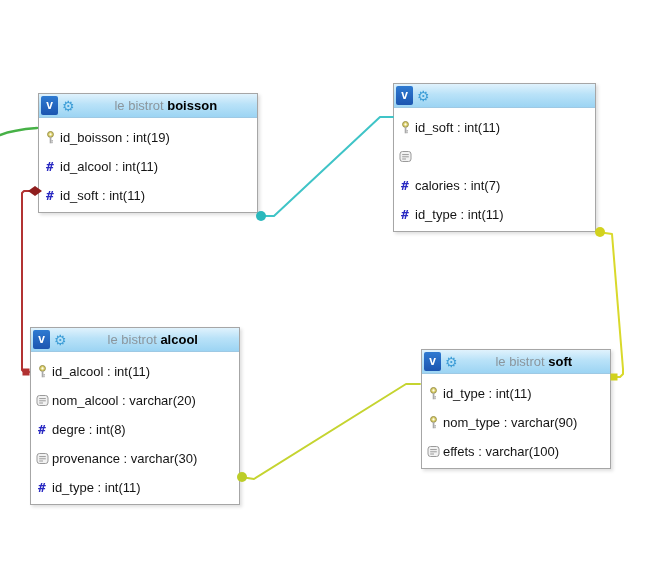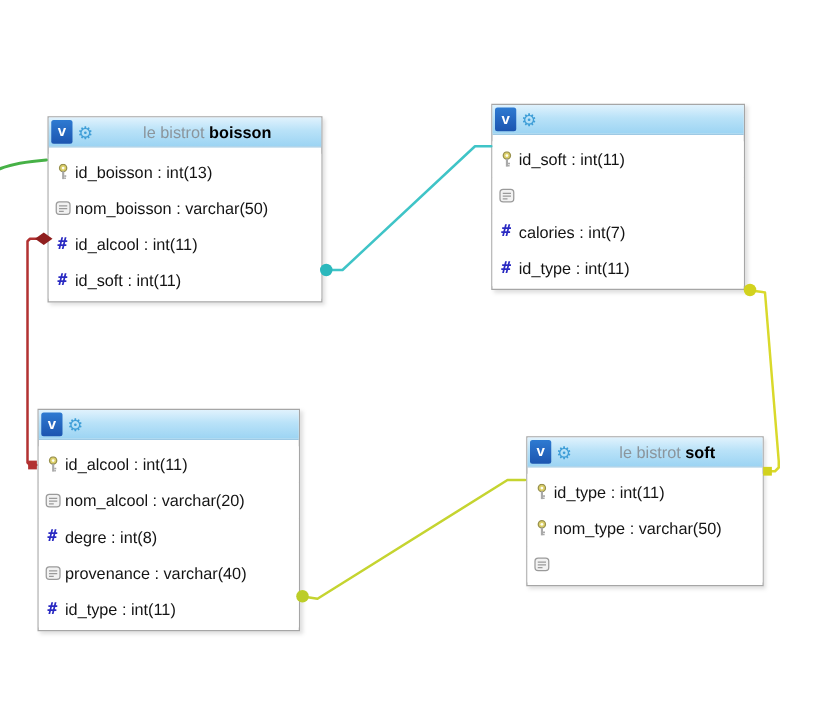--- a/index.html
+++ b/index.html
@@ -81,34 +81,23 @@
   <div class="frow">
     <span class="ficon">
   <svg width="13" height="13" viewBox="0 0 13 13">
     <circle cx="6.5" cy="3.4" r="2.9" fill="#ddd06a" stroke="#97904d" stroke-width="1"></circle>
     <circle cx="6.5" cy="3.4" r="1.1" fill="#fdfdf2"></circle>
     <rect x="5.7" y="6" width="1.7" height="6.3" fill="#a9a9a9"></rect>
     <rect x="7.4" y="9.2" width="1.6" height="1.3" fill="#a9a9a9"></rect>
     <rect x="7.4" y="11" width="1.3" height="1.2" fill="#a9a9a9"></rect>
   </svg>
 </span>
-    <span class="flabel">id_boisson : int(13)</span>
-  </div>
-
-  <div class="frow">
-    <span class="ficon">
-  <svg width="13" height="13" viewBox="0 0 13 13">
-    <rect x="1" y="1.5" width="11" height="10" rx="2.5" fill="#f2f2f2" stroke="#9a9a9a"></rect>
-    <line x1="3.2" y1="4.6" x2="9.8" y2="4.6" stroke="#9a9a9a" stroke-width="1"></line>
-    <line x1="3.2" y1="6.8" x2="9.8" y2="6.8" stroke="#9a9a9a" stroke-width="1"></line>
-    <line x1="3.2" y1="9" x2="7" y2="9" stroke="#9a9a9a" stroke-width="1"></line>
-  </svg>
-</span>
-    <span class="flabel">nom_boisson : varchar(50)</span>
-  </div>
+    <span class="flabel">id_boisson : int(19)</span>
+  </div>
+
 
   <div class="frow">
     <span class="ficon">
   <span class="hash">#</span>
 </span>
     <span class="flabel">id_alcool : int(11)</span>
   </div>
 
   <div class="frow">
     <span class="ficon">
@@ -163,20 +152,21 @@
 </span>
     <span class="flabel">id_type : int(11)</span>
   </div>
 </div>
   </div>
 
   <div class="dbtable" style="left: 30px; top: 327px; width: 210px;">
     <div class="thead">
       <span class="vbox">v</span>
       <span class="gear">⚙</span>
+      <span class="ttl"><span class="tprefix">le bistrot</span> <span class="tname">alcool</span></span>
     </div>
     <div class="tbody">
   <div class="frow">
     <span class="ficon">
   <svg width="13" height="13" viewBox="0 0 13 13">
     <circle cx="6.5" cy="3.4" r="2.9" fill="#ddd06a" stroke="#97904d" stroke-width="1"></circle>
     <circle cx="6.5" cy="3.4" r="1.1" fill="#fdfdf2"></circle>
     <rect x="5.7" y="6" width="1.7" height="6.3" fill="#a9a9a9"></rect>
     <rect x="7.4" y="9.2" width="1.6" height="1.3" fill="#a9a9a9"></rect>
     <rect x="7.4" y="11" width="1.3" height="1.2" fill="#a9a9a9"></rect>
@@ -206,21 +196,21 @@
 
   <div class="frow">
     <span class="ficon">
   <svg width="13" height="13" viewBox="0 0 13 13">
     <rect x="1" y="1.5" width="11" height="10" rx="2.5" fill="#f2f2f2" stroke="#9a9a9a"></rect>
     <line x1="3.2" y1="4.6" x2="9.8" y2="4.6" stroke="#9a9a9a" stroke-width="1"></line>
     <line x1="3.2" y1="6.8" x2="9.8" y2="6.8" stroke="#9a9a9a" stroke-width="1"></line>
     <line x1="3.2" y1="9" x2="7" y2="9" stroke="#9a9a9a" stroke-width="1"></line>
   </svg>
 </span>
-    <span class="flabel">provenance : varchar(40)</span>
+    <span class="flabel">provenance : varchar(30)</span>
   </div>
 
   <div class="frow">
     <span class="ficon">
   <span class="hash">#</span>
 </span>
     <span class="flabel">id_type : int(11)</span>
   </div>
 </div>
   </div>
@@ -248,28 +238,29 @@
   <div class="frow">
     <span class="ficon">
   <svg width="13" height="13" viewBox="0 0 13 13">
     <circle cx="6.5" cy="3.4" r="2.9" fill="#ddd06a" stroke="#97904d" stroke-width="1"></circle>
     <circle cx="6.5" cy="3.4" r="1.1" fill="#fdfdf2"></circle>
     <rect x="5.7" y="6" width="1.7" height="6.3" fill="#a9a9a9"></rect>
     <rect x="7.4" y="9.2" width="1.6" height="1.3" fill="#a9a9a9"></rect>
     <rect x="7.4" y="11" width="1.3" height="1.2" fill="#a9a9a9"></rect>
   </svg>
 </span>
-    <span class="flabel">nom_type : varchar(50)</span>
-  </div>
-
-  <div class="frow">
-    <span class="ficon">
-  <svg width="13" height="13" viewBox="0 0 13 13">
-    <rect x="1" y="1.5" width="11" height="10" rx="2.5" fill="#f2f2f2" stroke="#9a9a9a"></rect>
-    <line x1="3.2" y1="4.6" x2="9.8" y2="4.6" stroke="#9a9a9a" stroke-width="1"></line>
-    <line x1="3.2" y1="6.8" x2="9.8" y2="6.8" stroke="#9a9a9a" stroke-width="1"></line>
-    <line x1="3.2" y1="9" x2="7" y2="9" stroke="#9a9a9a" stroke-width="1"></line>
-  </svg>
-</span>
+    <span class="flabel">nom_type : varchar(90)</span>
+  </div>
+
+  <div class="frow">
+    <span class="ficon">
+  <svg width="13" height="13" viewBox="0 0 13 13">
+    <rect x="1" y="1.5" width="11" height="10" rx="2.5" fill="#f2f2f2" stroke="#9a9a9a"></rect>
+    <line x1="3.2" y1="4.6" x2="9.8" y2="4.6" stroke="#9a9a9a" stroke-width="1"></line>
+    <line x1="3.2" y1="6.8" x2="9.8" y2="6.8" stroke="#9a9a9a" stroke-width="1"></line>
+    <line x1="3.2" y1="9" x2="7" y2="9" stroke="#9a9a9a" stroke-width="1"></line>
+  </svg>
+</span>
+    <span class="flabel">effets : varchar(100)</span>
   </div>
 </div>
   </div>
 </div>
 
 </body></html>

